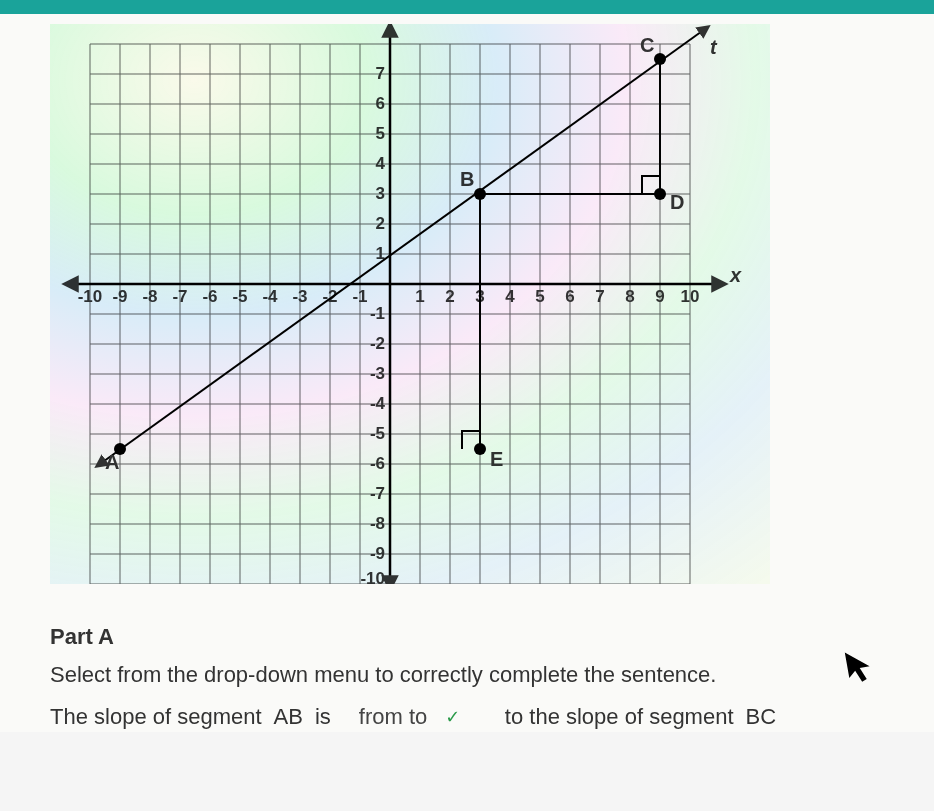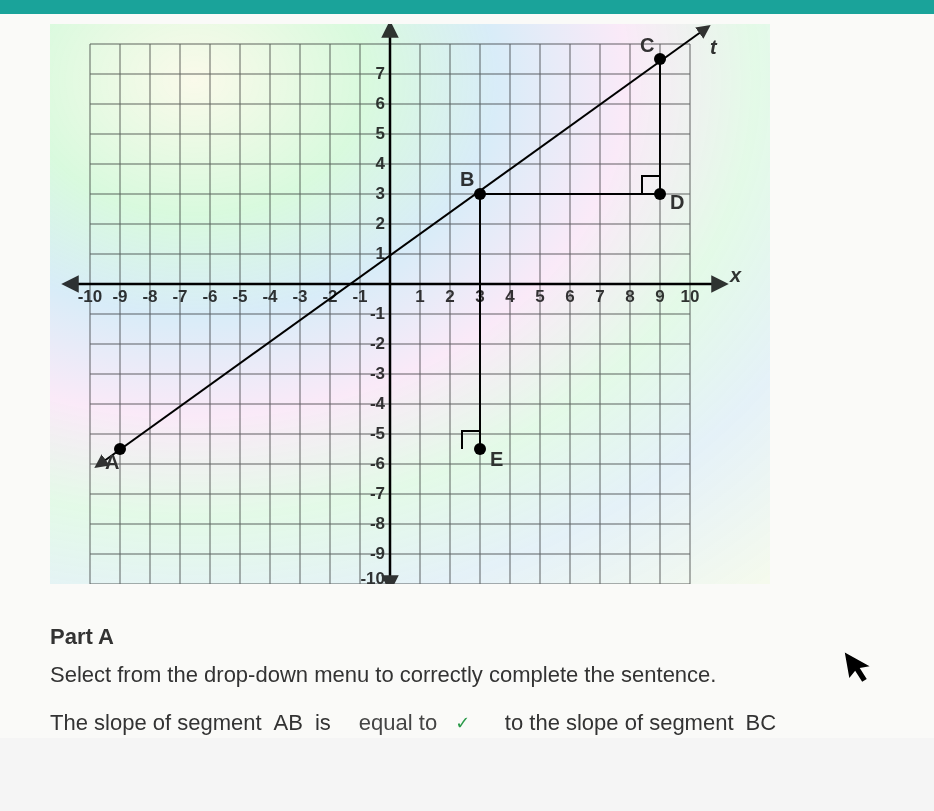--- a/index.html
+++ b/index.html
@@ -44,21 +44,21 @@
   .question {
     padding: 10px 20px 0 20px;
     font-size: 22px;
     color: #333;
   }
   .part-label {
     font-weight: bold;
     margin-bottom: 12px;
   }
   .instr {
-    margin-bottom: 20px;
+    margin-bottom: 14px;
   }
   .sentence {
     display: flex;
     align-items: baseline;
     flex-wrap: wrap;
     gap: 12px;
     font-size: 22px;
   }
   .ital { }
   .dropdown {
@@ -229,21 +229,21 @@
   </div>
 
   <div class="question">
     <div class="part-label">Part A</div>
     <div class="instr">Select from the drop-down menu to correctly complete the sentence.</div>
     <div class="sentence">
       <span>The slope of segment </span>
       <span class="ital">AB</span>
       <span> is</span>
       <span class="dropdown">
-        <span>equal to</span>
+        <span>from to</span>
         <span class="chev">✓</span>
       </span>
       <span>to the slope of segment </span>
       <span class="ital">BC</span>
     </div>
   </div>
 
   <div class="cursor-arrow">
     <svg width="28" height="36" viewBox="0 0 28 36">
         <path d="M2 2 L2 28 L9 22 L14 34 L19 32 L14 20 L24 20 Z" fill="#000"></path>

